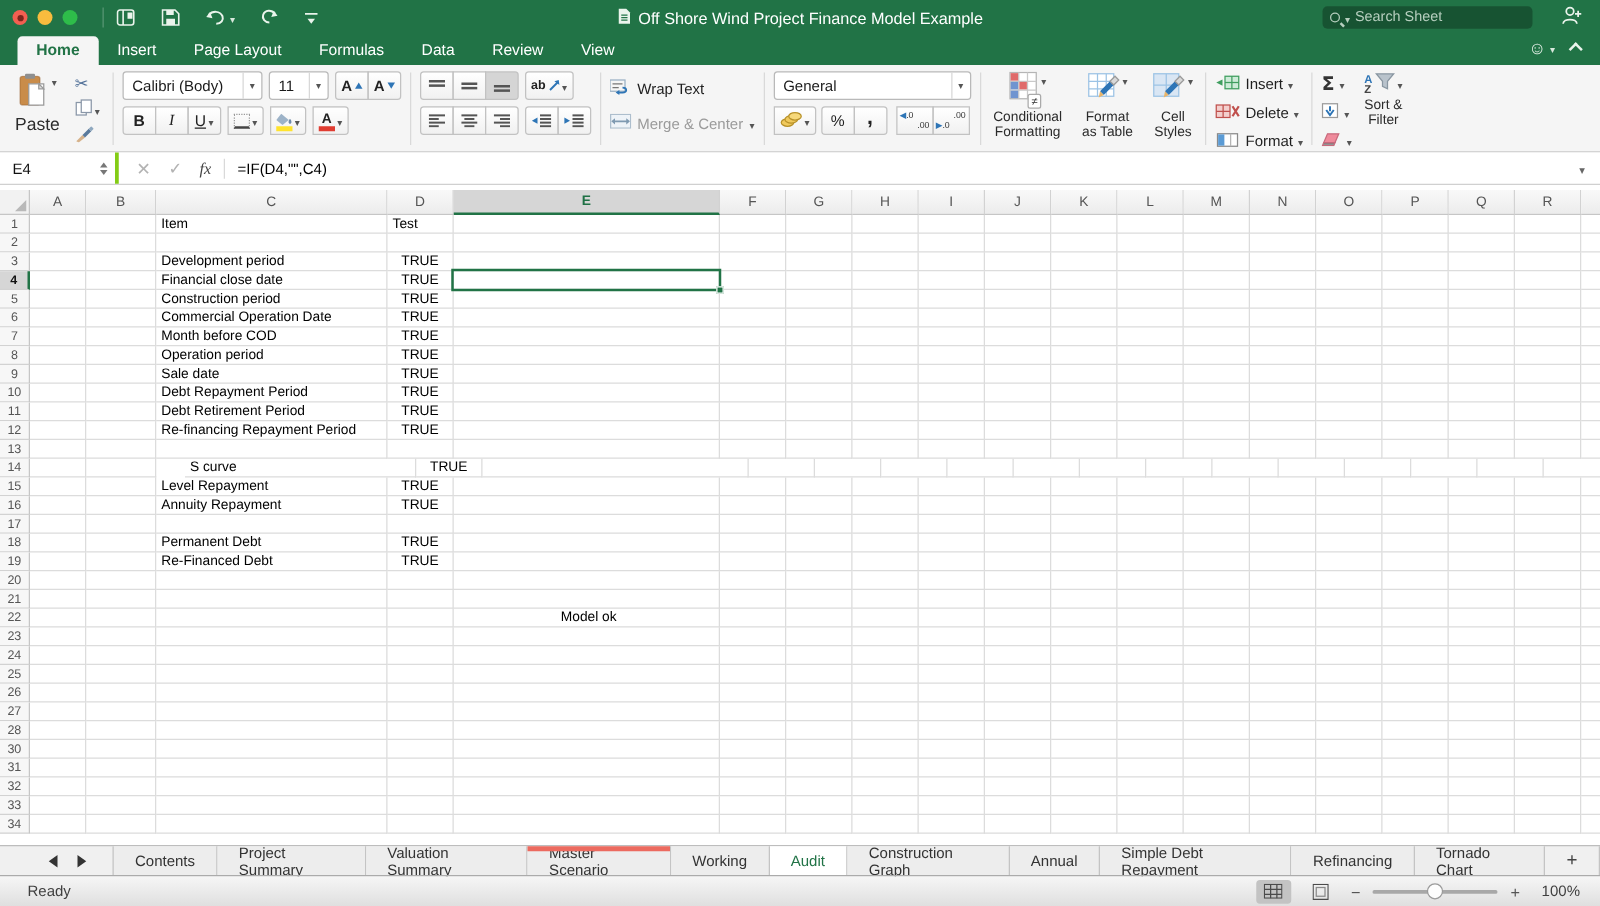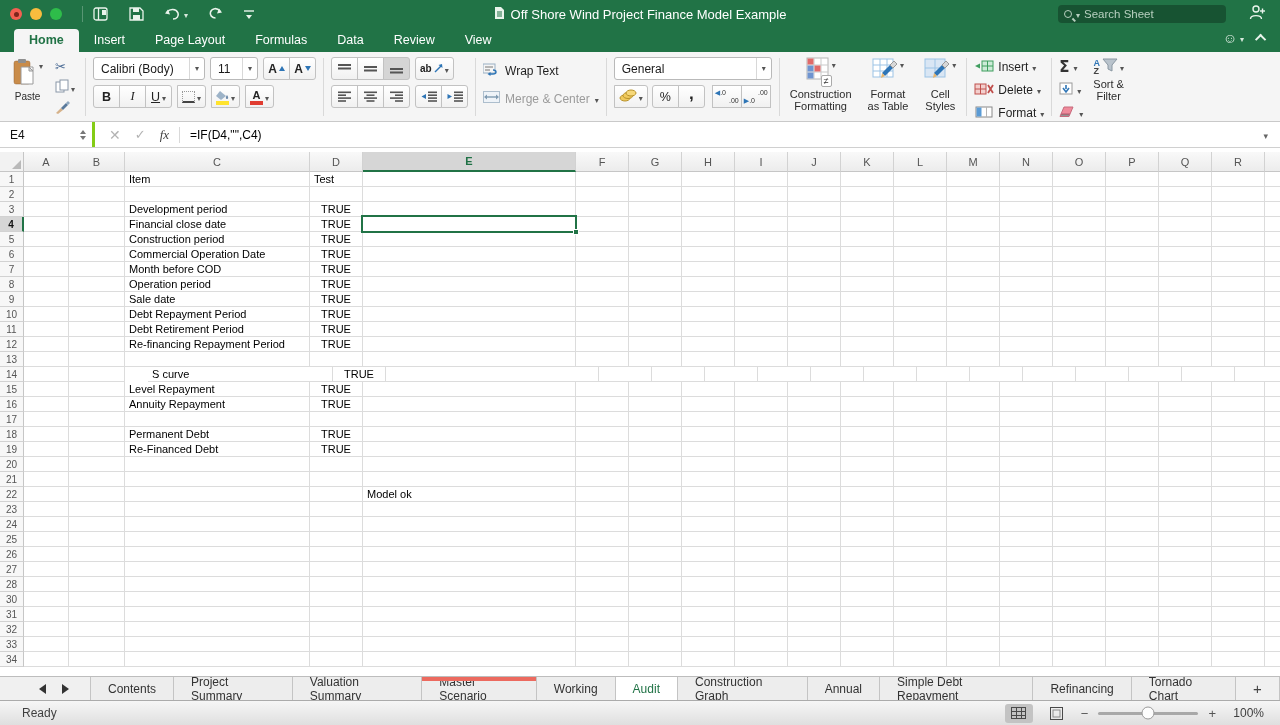--- a/index.html
+++ b/index.html
@@ -34,21 +34,21 @@
   .tabrow-right { position:absolute; right:14px; top:31px; display:flex; align-items:center; gap:14px; color:#eaf4ec; }
   .smiley { font-size:14px; line-height:14px; color:#eaf4ec; }
   .chev-up { width:8px; height:8px; border-left:2px solid #eaf4ec; border-top:2px solid #eaf4ec; transform:rotate(45deg) translateY(2px); }
 
   
   .ribbon { position:absolute; top:52px; left:0; width:1280px; height:70px; background:#f5f5f5; border-bottom:1px solid #c9c9c9; display:flex; align-items:flex-start; padding:5px 4px 0 8px; }
   .rdiv { width:1px; align-self:stretch; margin:1px 7px 5px 7px; background:#d9d9d9; }
   .rgroup { display:flex; gap:5px; }
   .rcol { display:flex; flex-direction:column; gap:5px; }
   .frow { display:flex; gap:5px; align-items:center; }
-  .biglabel { font-size:10px; color:#2b2b2b; text-align:center; }
+  .biglabel { font-size:14px; color:#2b2b2b; text-align:center; }
   .dd::after { content:'▾'; font-size:8px; color:#555; }
   .iconbtn { display:flex; align-items:center; gap:2px; padding:2px 3px; border-radius:3px; }
   .combo { background:#fff; border:1px solid #b9b9b9; border-radius:3px; height:23px; display:flex; align-items:center; justify-content:space-between; padding:0 5px 0 7px; font-size:12px; color:#1a1a1a; }
   .combo .sep { border-left:1px solid #d8d8d8; padding-left:5px; margin-left:6px; height:100%; display:flex; align-items:center; }
   .seg { display:flex; }
   .segbtn { min-width:27px; height:23px; border:1px solid #c2c2c2; background:linear-gradient(#fff,#f1f1f1); display:flex; align-items:center; justify-content:center; margin-left:-1px; font-size:12.5px; color:#222; padding:0 4px; gap:2px; }
   .seg .segbtn:first-child { border-radius:3px 0 0 3px; margin-left:0; }
   .seg .segbtn:last-child { border-radius:0 3px 3px 0; }
   .seg.single .segbtn { border-radius:3px; }
   .segbtn.on { background:#d5d5d5; }
@@ -494,21 +494,21 @@
               <line x1="1" y1="15" x2="22" y2="15" stroke="#c9c9c9"></line>
               <rect x="1.5" y="1.5" width="6" height="6" fill="#e06a6a"></rect>
               <rect x="1.5" y="8.5" width="6" height="6" fill="#6f94d0"></rect>
               <rect x="8.5" y="8.5" width="6" height="6" fill="#e06a6a"></rect>
               <rect x="1.5" y="15.5" width="6" height="6" fill="#6f94d0"></rect>
             </svg>
           <span style="position:absolute;right:-2px;bottom:-1px;background:#fff;border:1px solid #aaa;border-radius:2px;font-size:9px;line-height:10px;padding:0 2px;color:#333;">≠</span>
         </span>
         <span class="dd"></span>
       </div>
-      <div class="biglabel2"><span>Construction</span><br><span>Formatting</span></div>
+      <div class="biglabel2"><span>Conditional</span><br><span>Formatting</span></div>
     </div>
     <div class="stylebtn">
       <div class="icrow">
         <span>
           <svg width="26" height="26" viewBox="0 0 26 26">
               <rect x="1" y="2" width="20" height="18" fill="#fff" stroke="#9cc3e5"></rect>
               <line x1="1" y1="8" x2="21" y2="8" stroke="#9cc3e5"></line>
               <line x1="1" y1="14" x2="21" y2="14" stroke="#9cc3e5"></line>
               <line x1="8" y1="2" x2="8" y2="20" stroke="#9cc3e5"></line>
               <line x1="15" y1="2" x2="15" y2="20" stroke="#9cc3e5"></line>
@@ -1127,21 +1127,21 @@
         <div class="cell" style="width: 53px;"></div>
         <div class="cell" style="width: 53px;"></div>
         <div class="cell" style="width: 16px;"></div>
       </div>
       <div class="grow">
         <div class="rh">22</div>
         <div class="cell" style="width: 45px;"></div>
         <div class="cell" style="width: 56px;"></div>
         <div class="cell" style="width: 185px;"></div>
         <div class="cell" style="width: 53px;"></div>
-        <div class="cell" style="width: 213px;">Model ok</div>
+        <div class="cell" style="width: 213px; text-align: center;">Model ok</div>
         <div class="cell" style="width: 53px;"></div>
         <div class="cell" style="width: 53px;"></div>
         <div class="cell" style="width: 53px;"></div>
         <div class="cell" style="width: 53px;"></div>
         <div class="cell" style="width: 53px;"></div>
         <div class="cell" style="width: 53px;"></div>
         <div class="cell" style="width: 53px;"></div>
         <div class="cell" style="width: 53px;"></div>
         <div class="cell" style="width: 53px;"></div>
         <div class="cell" style="width: 53px;"></div>

